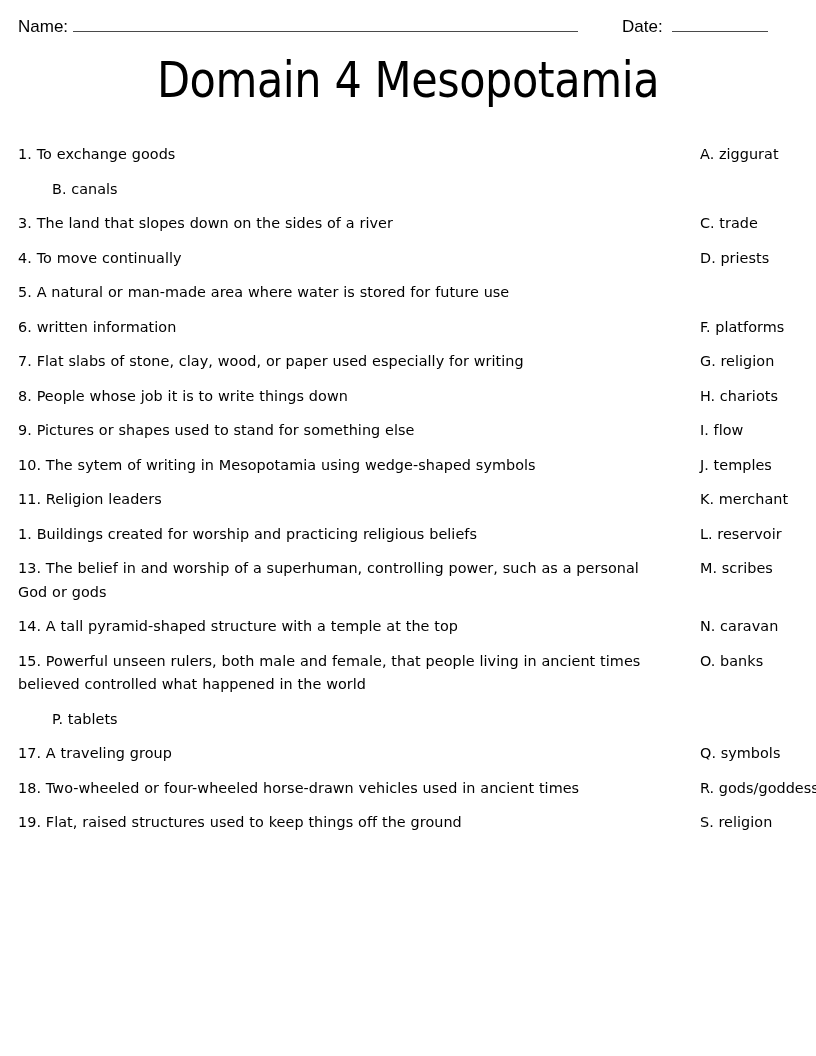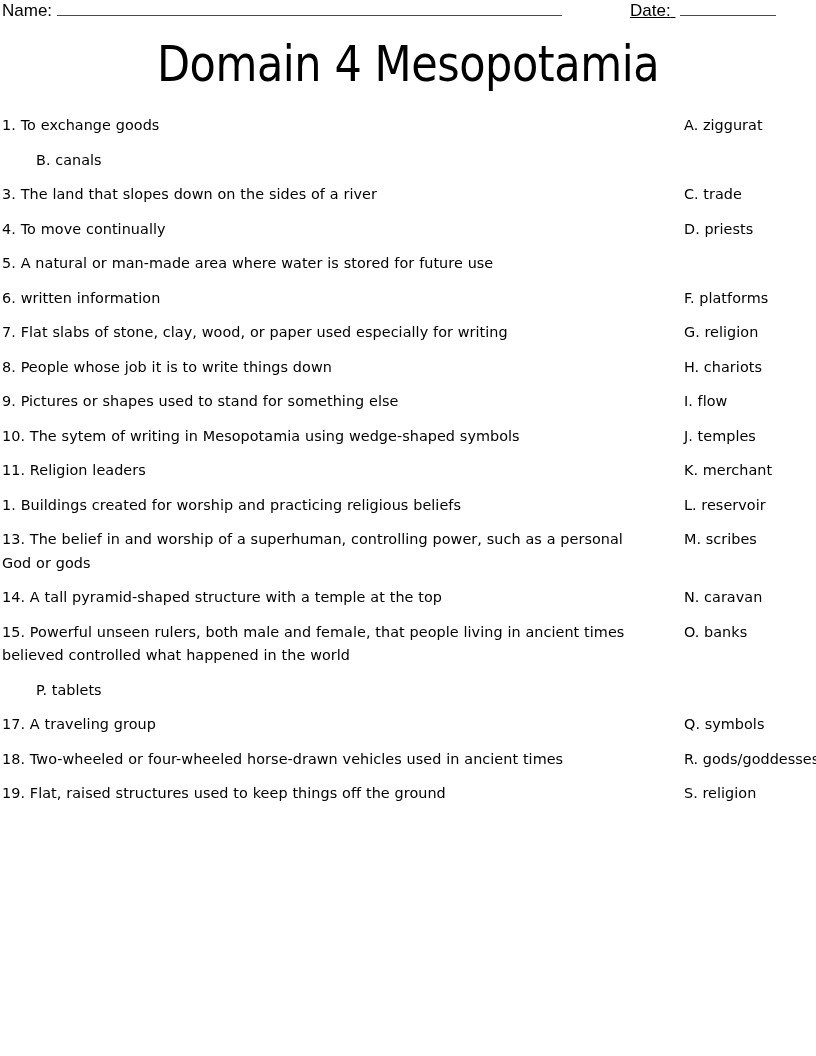--- a/index.html
+++ b/index.html
@@ -14,21 +14,21 @@
     font-family: "DejaVu Sans", sans-serif;
     color: #000000;
     overflow: hidden;
   }
 
   .page {
     position: relative;
     width: 816px;
     height: 1056px;
     box-sizing: border-box;
-    padding: 0;
+    padding: 16px;
   }
 
   
   .header {
     position: relative;
     height: 28px;
     padding: 0 0 0 2px;
     display: flex;
     align-items: baseline;
     font-family: "Liberation Sans", sans-serif;
@@ -41,40 +41,40 @@
     letter-spacing: 0;
   }
   .rule {
     display: inline-block;
     border-bottom: 1px solid #4a4a4a;
     height: 15px;
     margin-left: 5px;
   }
   .rule-name { width: 505px; }
   .rule-date { width: 96px; }
-  .date-group { margin-left: 68px; text-decoration: underline; }
+  .date-group { margin-left: 44px; }
 
   
   .title {
     text-align: center;
     font-family: "DejaVu Sans", sans-serif;
     font-size: 50px;
     font-weight: 400;
     line-height: 56px;
     letter-spacing: -0.5px;
     margin: 8px 0 0 0;
     padding: 0 0 6px 0;
     transform: scaleX(0.86);
     transform-origin: center center;
     white-space: nowrap;
   }
 
   
   .match-list {
-    margin-top: 16px;
+    margin-top: 29px;
     padding: 0 0 0 2px;
   }
   .match-row {
     display: flex;
     align-items: flex-start;
     margin-bottom: 11px;
   }
   .q-cell {
     width: 648px;
     flex: 0 0 648px;

